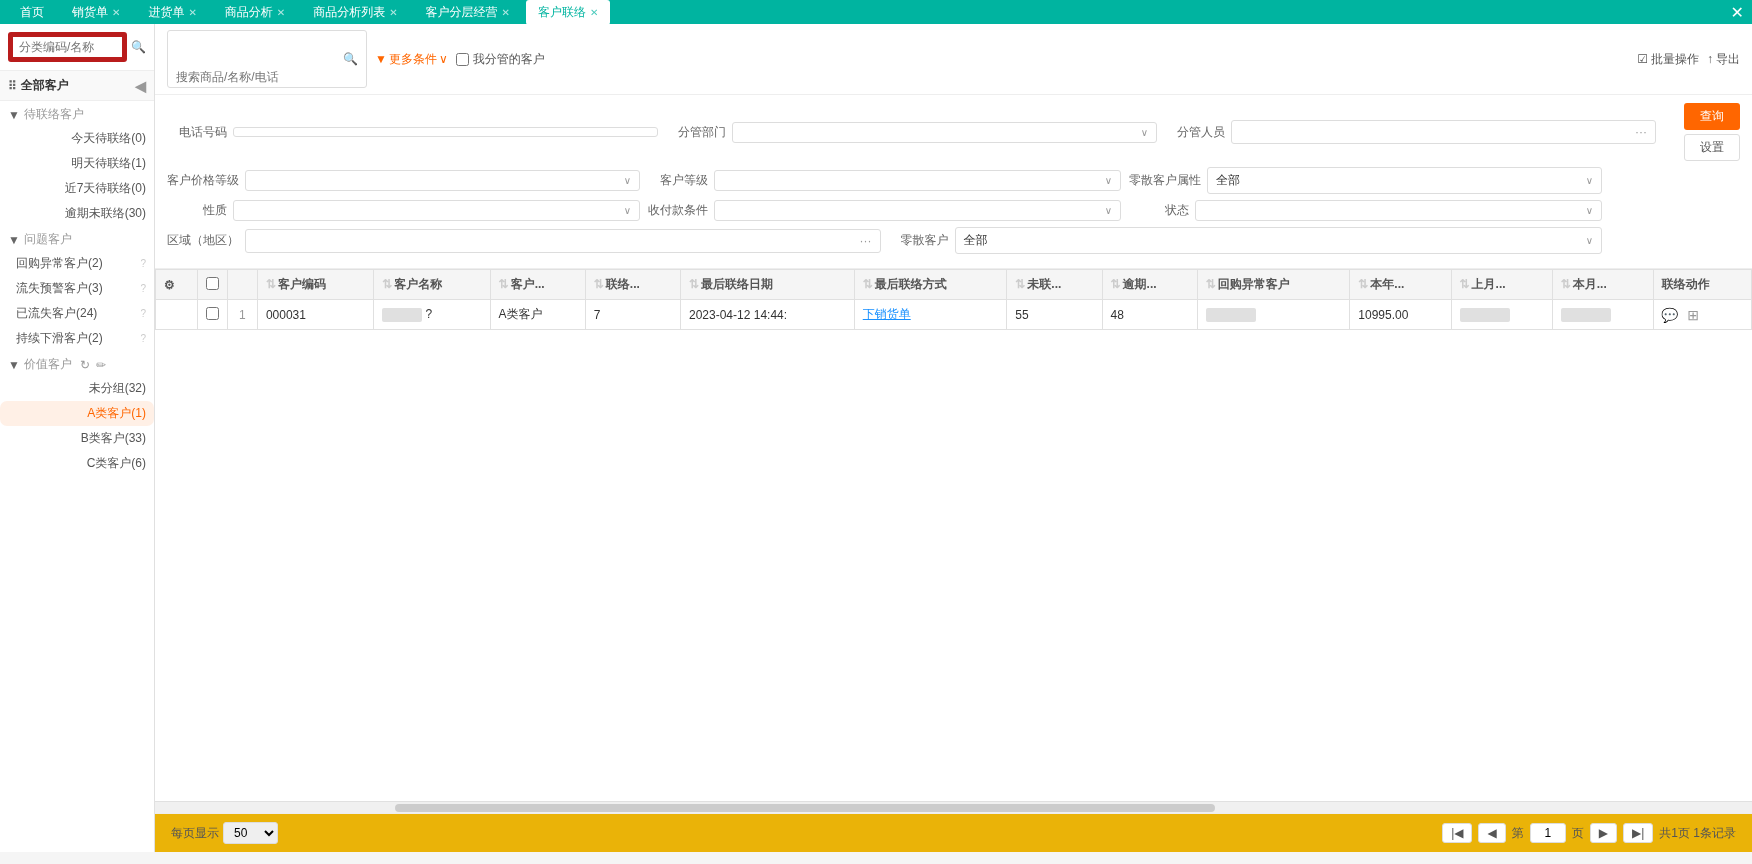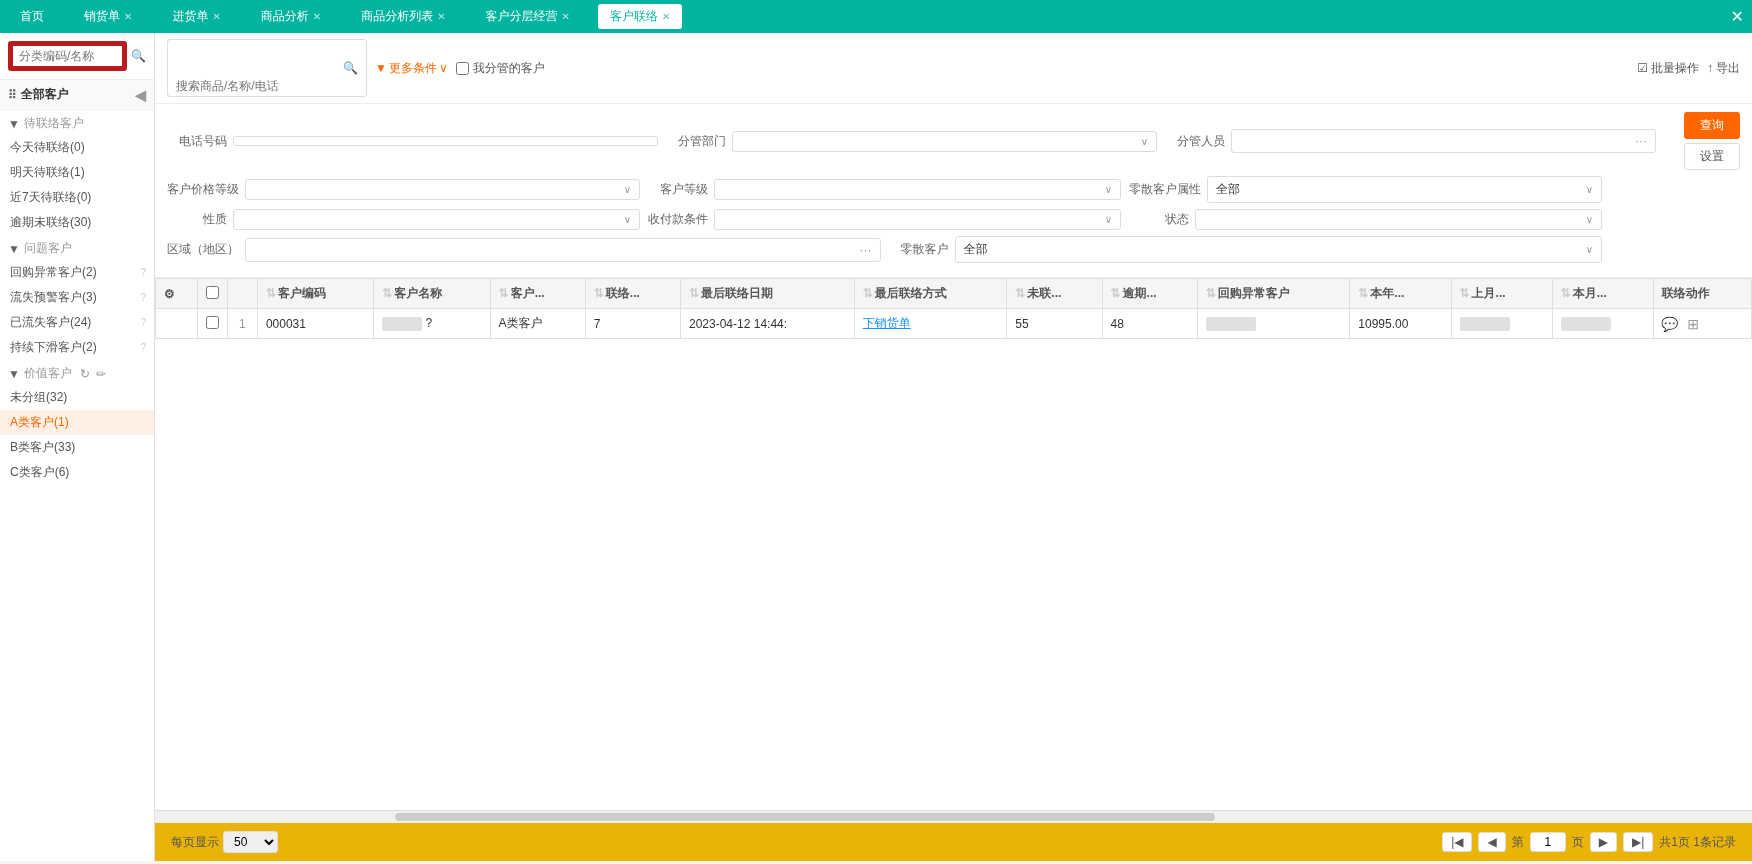--- a/index.html
+++ b/index.html
@@ -1,25 +1,25 @@
 <!DOCTYPE html>
 <html><head>
   <meta charset="utf-8">
   <style>
     * { box-sizing: border-box; margin: 0; padding: 0; font-family: "Microsoft YaHei", "PingFang SC", sans-serif; font-size: 12px; }
     body { background: #f5f5f5; overflow: hidden; width: 1752px; height: 864px; }
 
     
     .top-nav {
       background: #00b4a0;
-      height: 33px;
+      height: 24px;
       display: flex;
       align-items: center;
       padding: 0 8px;
-      gap: 16px;
+      gap: 4px;
     }
     .nav-item {
       color: #fff;
       padding: 4px 12px;
       cursor: pointer;
       border-radius: 3px;
       white-space: nowrap;
       display: flex;
       align-items: center;
       gap: 4px;
@@ -87,28 +87,29 @@
     }
     .sidebar-group-title {
       padding: 5px 8px 3px 8px;
       color: #999;
       display: flex;
       align-items: center;
       gap: 4px;
     }
     .sidebar-group-title .arrow { color: #666; }
     .sidebar-item {
-      padding: 4px 8px 4px 10px;
-      cursor: pointer;
-      color: #555;
-      display: flex;
-      align-items: center;
-      gap: 4px;
-    }
-    .sidebar-item.active { background: #fff0e6; color: #ff6600; }
+      padding: 4px 8px 4px 16px;
+      cursor: pointer;
+      color: #555;
+      display: flex;
+      align-items: center;
+      gap: 4px;
+      justify-content: flex-end;
+    }
+    .sidebar-item.active { background: #fff0e6; color: #ff6600; border-radius: 7px; }
     .sidebar-item .help-icon { color: #ccc; margin-left: auto; font-size: 10px; }
 
     
     .content-area {
       flex: 1;
       display: flex;
       flex-direction: column;
       background: #fff;
       overflow: hidden;
     }

